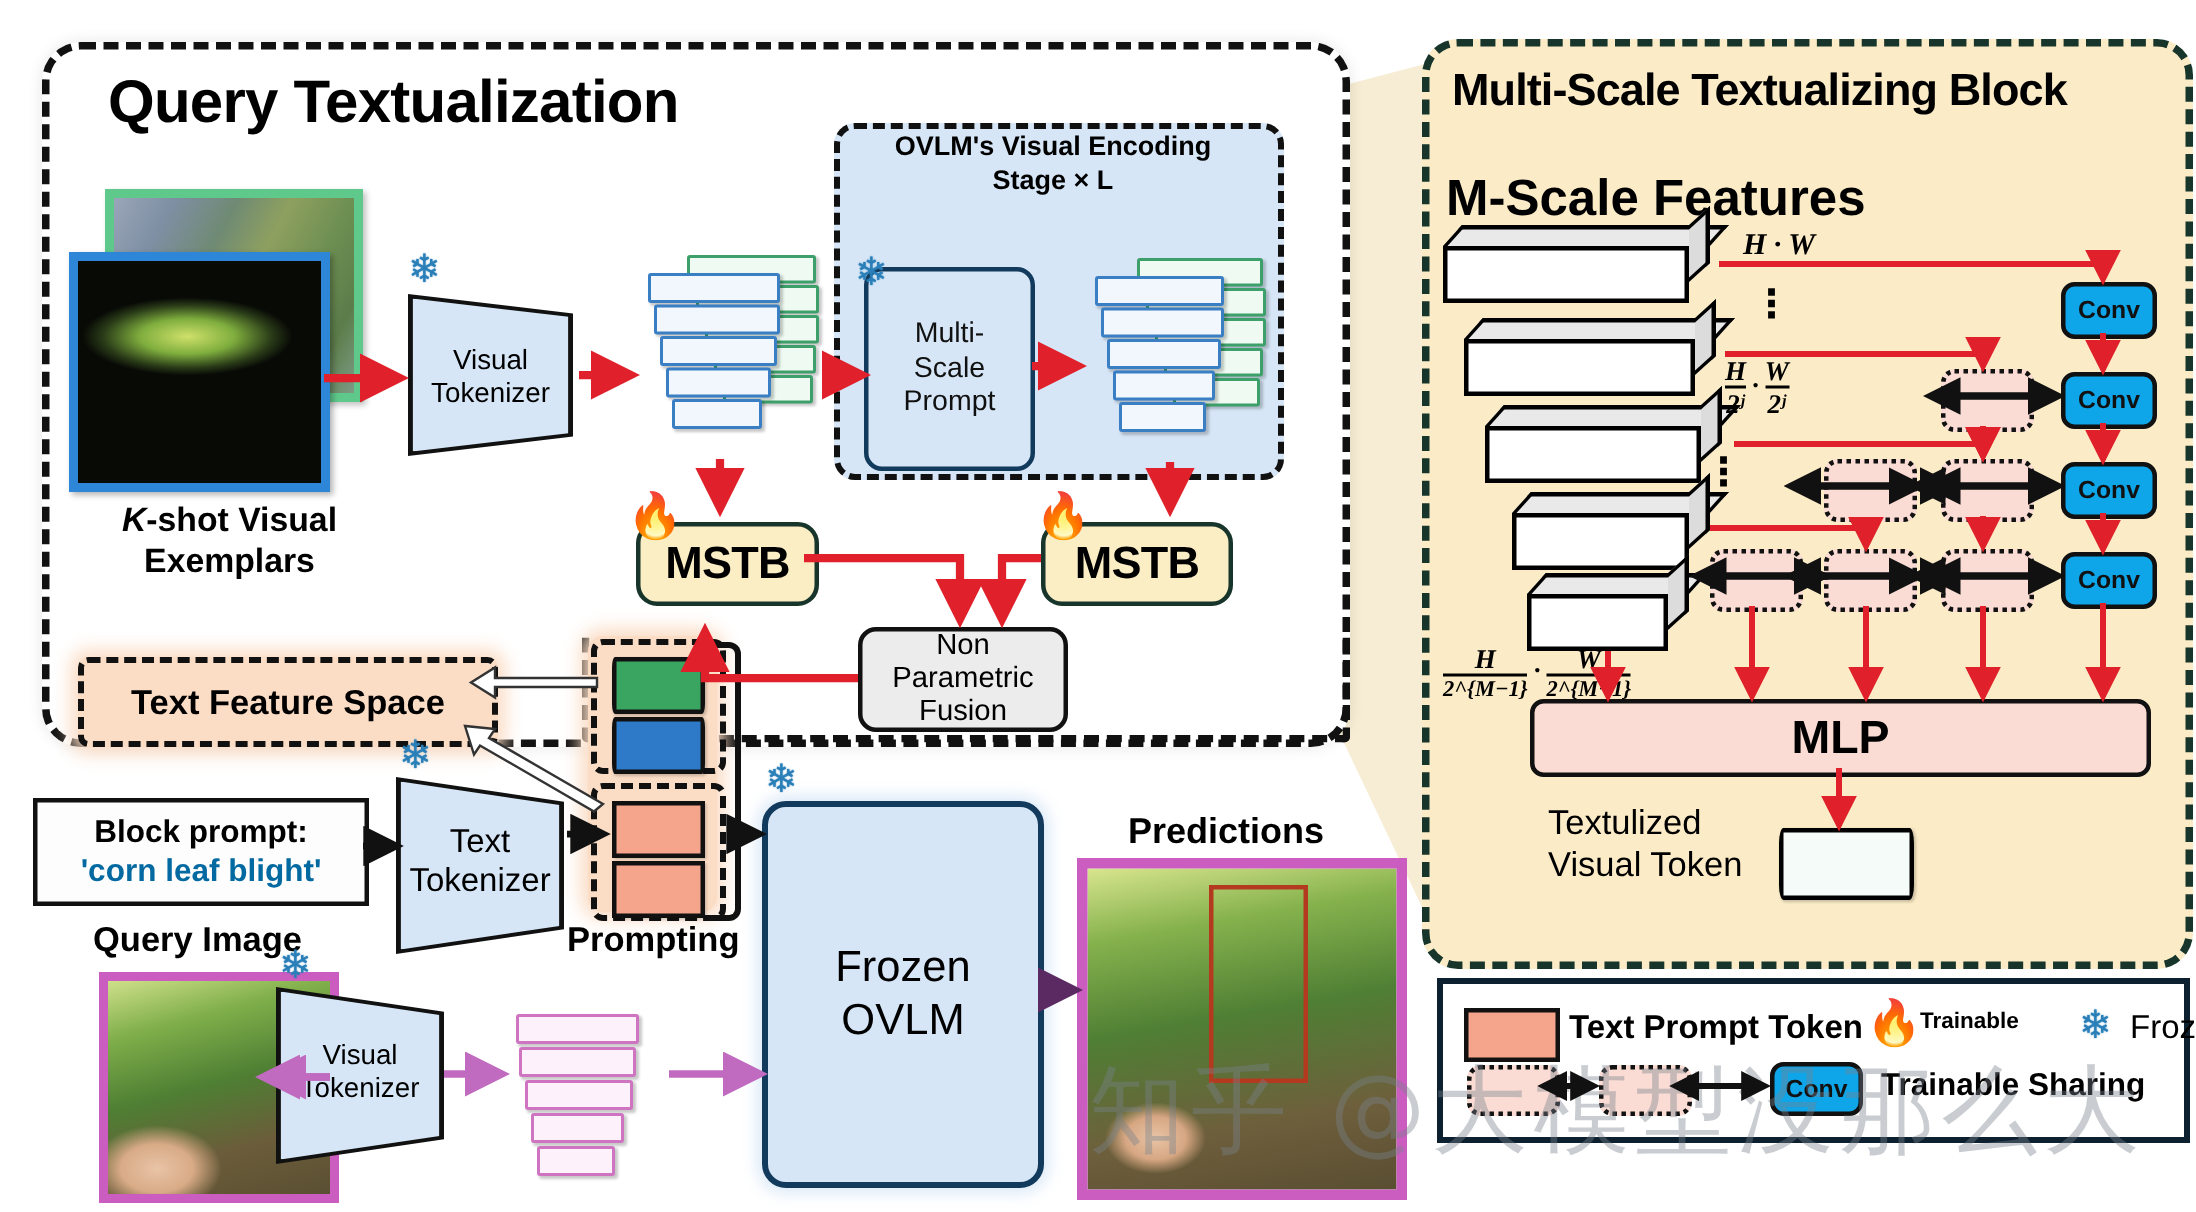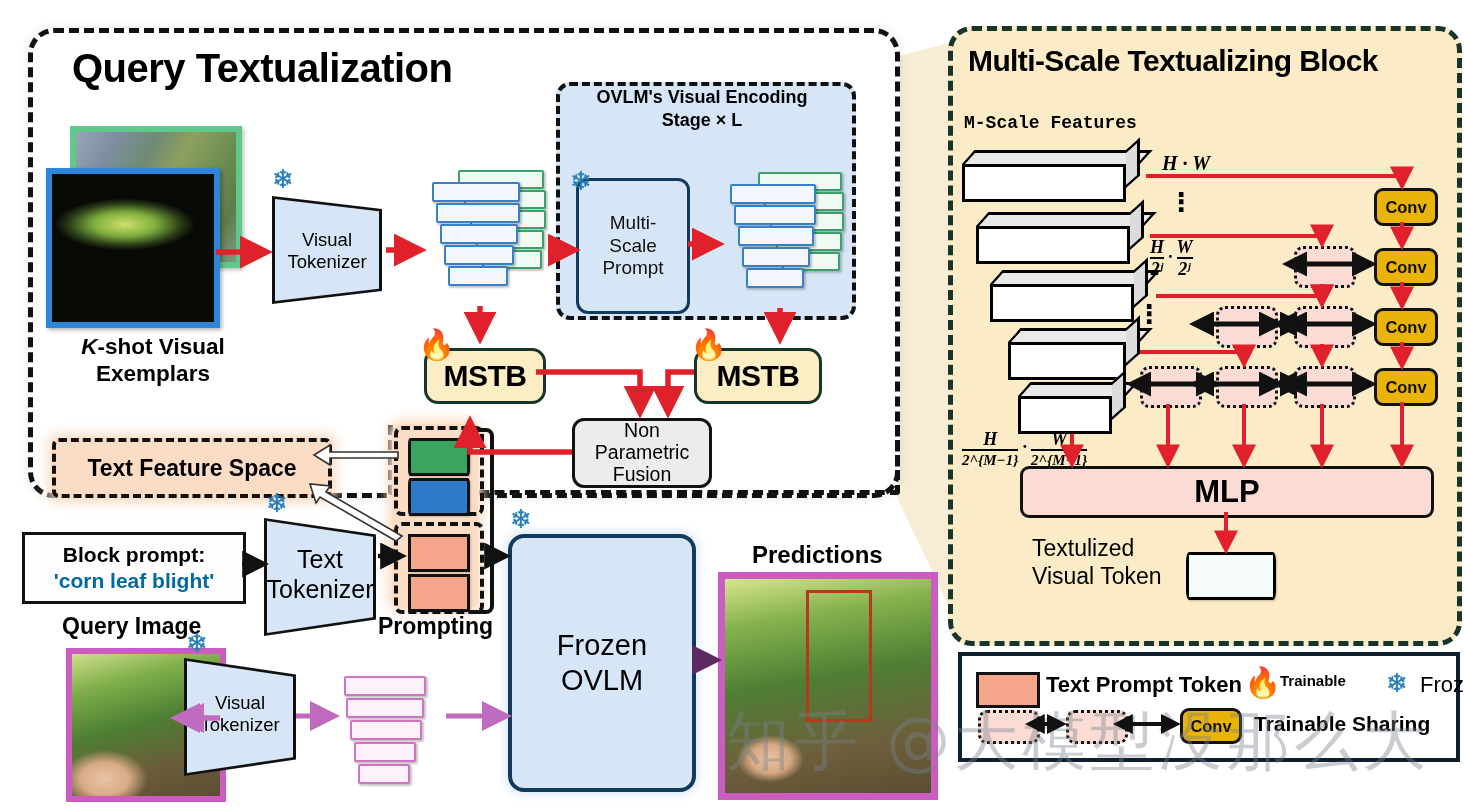--- a/index.html
+++ b/index.html
@@ -28,21 +28,21 @@
   }
   #legend-box{
     left:958px;top:652px;width:494px;height:102px;
     border:4px solid #0d2030;background:#fff;
   }
 
   
   .t{white-space:pre;line-height:1.12;}
   #title-visual-text{left:72px;top:46px;font-size:40px;font-weight:bold;letter-spacing:-.5px;}
   #title-mstb-block{left:968px;top:44px;font-size:30px;font-weight:bold;letter-spacing:-.6px;}
-  #mscale-label{left:964px;top:113px;font-size:18px;font-weight:bold;font-family:Liberation Mono, monospace;}
+  #mscale-label{left:964px;top:113px;font-size:34px;font-weight:bold;}
 
   
   #ovlm-stage-box{
     left:556px;top:82px;width:292px;height:230px;
     border:4px dashed #111;border-radius:14px;background:#d6e6f6;
   }
   #ovlm-stage-title{left:560px;top:86px;width:284px;font-size:18px;font-weight:bold;line-height:1.25;}
   #ms-encoder{
     left:576px;top:178px;width:108px;height:130px;
     border:3px solid #123a5c;border-radius:12px;background:#d6e6f6;
@@ -71,21 +71,21 @@
   #visual-tokenizer-top-o{left:272px;top:196px;width:110px;height:108px;
     clip-path:polygon(0 0,100% 12%,100% 88%,0 100%);background:#111;}
   #visual-tokenizer-top-i{left:275px;top:199px;width:104px;height:102px;
     clip-path:polygon(0 0,100% 12%,100% 88%,0 100%);background:#d6e6f6;}
   #vt-top-label{left:275px;top:225px;width:104px;font-size:18.5px;line-height:1.2;}
 
   #text-tokenizer-o{left:264px;top:518px;width:112px;height:118px;
     clip-path:polygon(0 0,100% 14%,100% 86%,0 100%);background:#111;}
   #text-tokenizer-i{left:267px;top:521px;width:106px;height:112px;
     clip-path:polygon(0 0,100% 14%,100% 86%,0 100%);background:#d6e6f6;}
-  #tt-label{left:267px;top:548px;width:106px;font-size:25px;line-height:1.2;}
+  #tt-label{left:267px;top:548px;width:106px;font-size:22px;line-height:1.2;}
 
   #visual-tokenizer-bot-o{left:184px;top:658px;width:112px;height:118px;
     clip-path:polygon(0 0,100% 14%,100% 86%,0 100%);background:#111;}
   #visual-tokenizer-bot-i{left:187px;top:661px;width:106px;height:112px;
     clip-path:polygon(0 0,100% 14%,100% 86%,0 100%);background:#d6e6f6;}
   #vt-bot-label{left:187px;top:688px;width:106px;font-size:18.5px;line-height:1.2;}
 
   
   .snow{color:#2a7fb8;font-size:26px;line-height:1;text-shadow:0 0 1px #2a7fb8;}
   .flame{color:#e02020;font-size:30px;line-height:1;}
@@ -164,21 +164,21 @@
   .fbar .top{position:absolute;left:0;top:0;height:14px;background:#e9e9e9;border:3px solid #000;border-bottom:none;box-sizing:border-box;
              transform:skewX(-42deg);transform-origin:bottom left;}
   .fbar .side{position:absolute;top:0;width:14px;height:38px;background:#dcdcdc;border:3px solid #000;border-left:none;box-sizing:border-box;
              transform:skewY(-42deg);transform-origin:top left;}
 
   .formula{position:absolute;font-family:"Liberation Serif","DejaVu Serif",serif;font-weight:bold;font-style:italic;}
   .frac{display:inline-block;text-align:center;vertical-align:middle;}
   .frac .num{display:block;font-size:18px;line-height:1.05;}
   .frac .den{display:block;font-size:18px;line-height:1.1;border-top:2px solid #000;padding-top:1px;}
 
-  .convbox{position:absolute;border:3.5px solid #111;border-radius:9px;background:#eab308;
+  .convbox{position:absolute;border:3.5px solid #111;border-radius:9px;background:#0ea5e9;
            font-size:16.5px;font-weight:600;color:#111;}
   .dotbox{position:absolute;border:3.5px dotted #111;border-radius:9px;background:#fadcd4;}
   #mlp{
     left:1020px;top:466px;width:408px;height:46px;
     border:3px solid #111;border-radius:9px;background:#fadcd4;
     font-size:31px;font-weight:bold;
   }
   #textulized-label{left:1032px;top:534px;width:140px;font-size:23px;font-weight:normal;line-height:1.22;text-align:left;}
   #tvt-token{left:1186px;top:552px;width:84px;height:42px;border:3.5px solid #000;background:#f4fbf8;
              border-radius:3px/10px;box-shadow:1px 1px 2px rgba(0,0,0,.2);}

